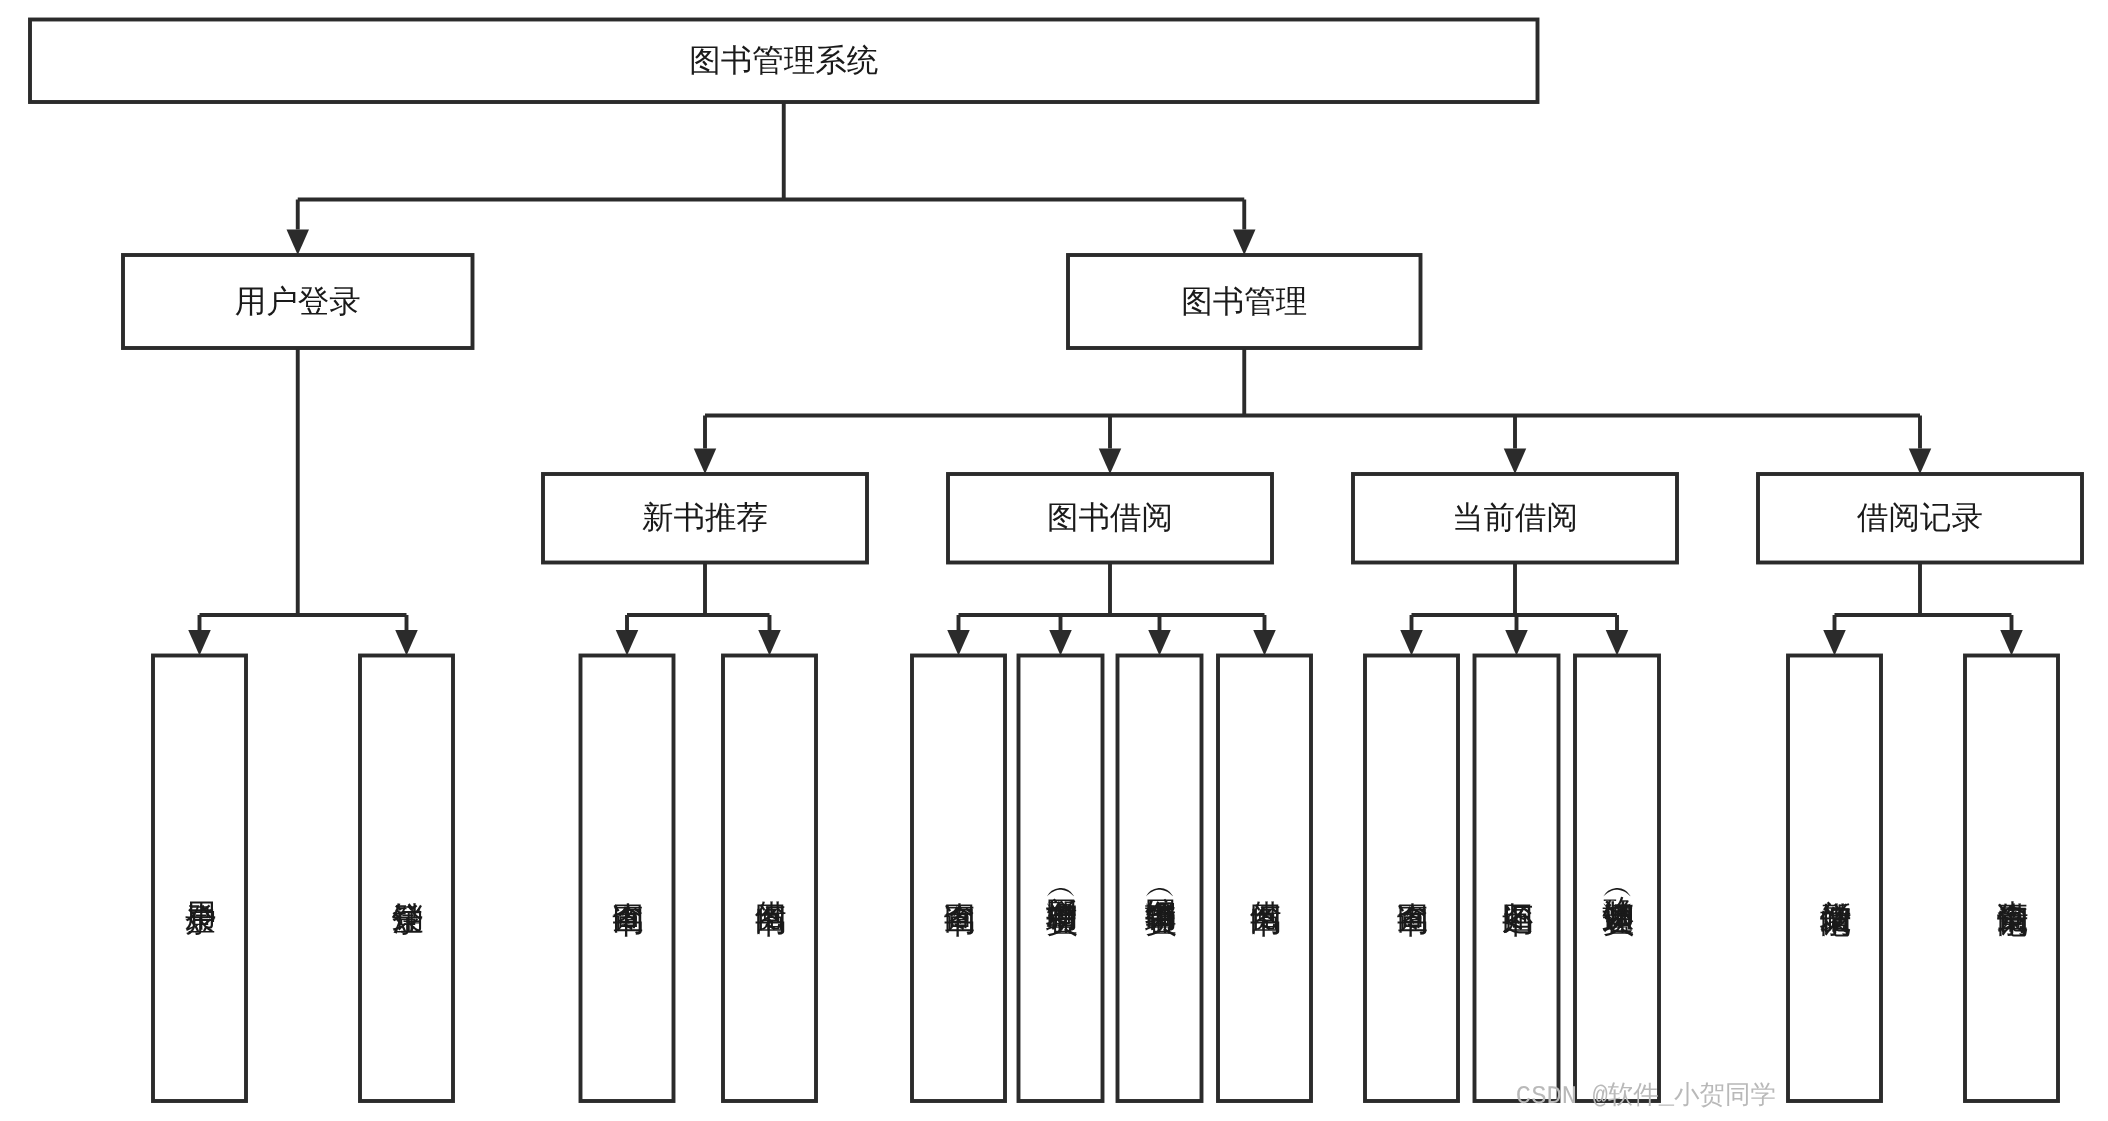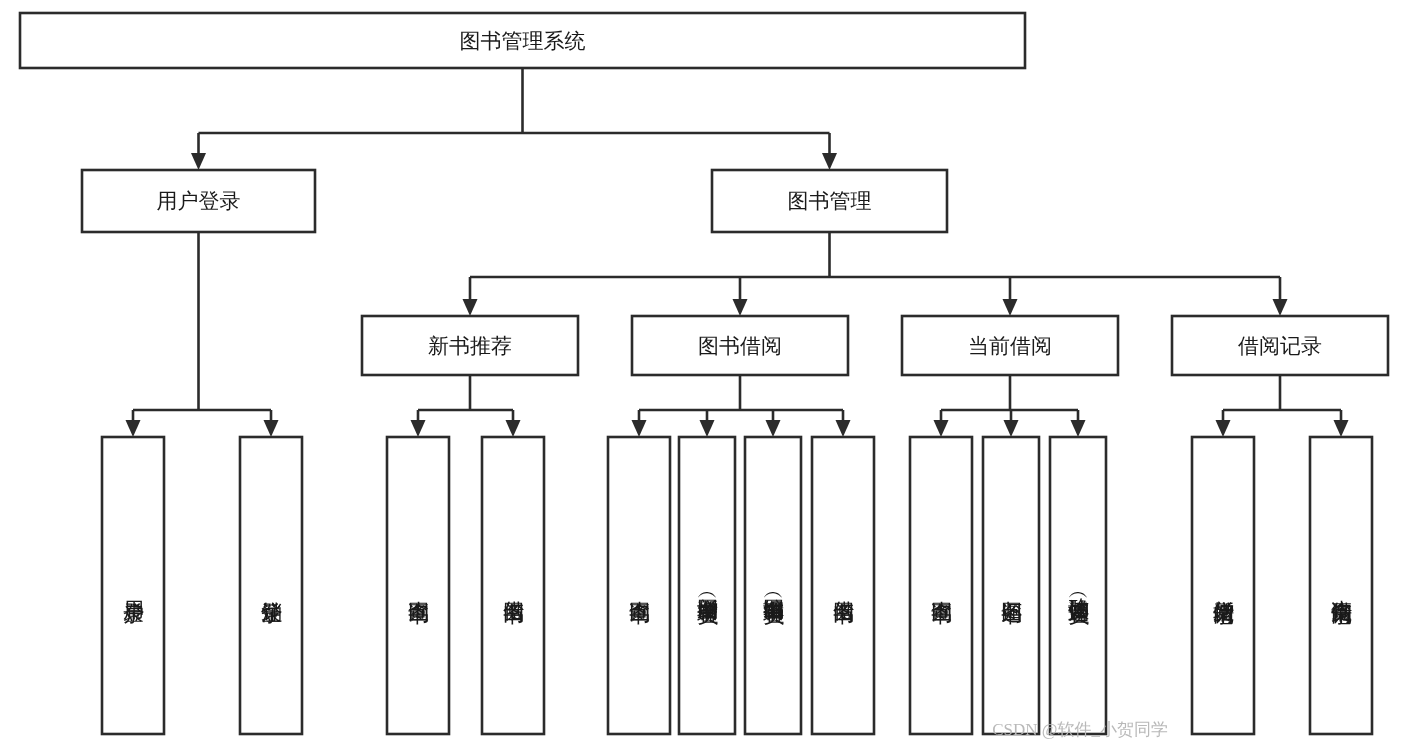--- a/index.html
+++ b/index.html
@@ -11,20 +11,21 @@
     width: 1405px;
     height: 747px;
     font-family: "DejaVu Sans", "Liberation Sans", sans-serif;
     overflow: hidden;
   }
   #diagram-root {
     position: relative;
     width: 1176px;
     height: 747px;
     background: #ffffff;
+    padding-left: 16px;
   }
   svg.diagram-canvas {
     position: absolute;
     top: 0;
     left: 0;
     width: 1405px;
     height: 747px;
   }
   .node-box {
     fill: #ffffff;
@@ -62,21 +63,21 @@
     line-height: 1.12;
     color: #1a1a1a;
     letter-spacing: 1px;
     white-space: nowrap;
     text-align: center;
   }
   .watermark {
     position: absolute;
     right: 8px;
     bottom: 6px;
-    font-family: Liberation Serif, serif;
+    font-family: Liberation Mono, monospace;
     font-size: 17px;
     color: #b9b9b9;
     white-space: nowrap;
   }
 </style>
 </head>
 <body>
 
 <div id="diagram-root">
 

